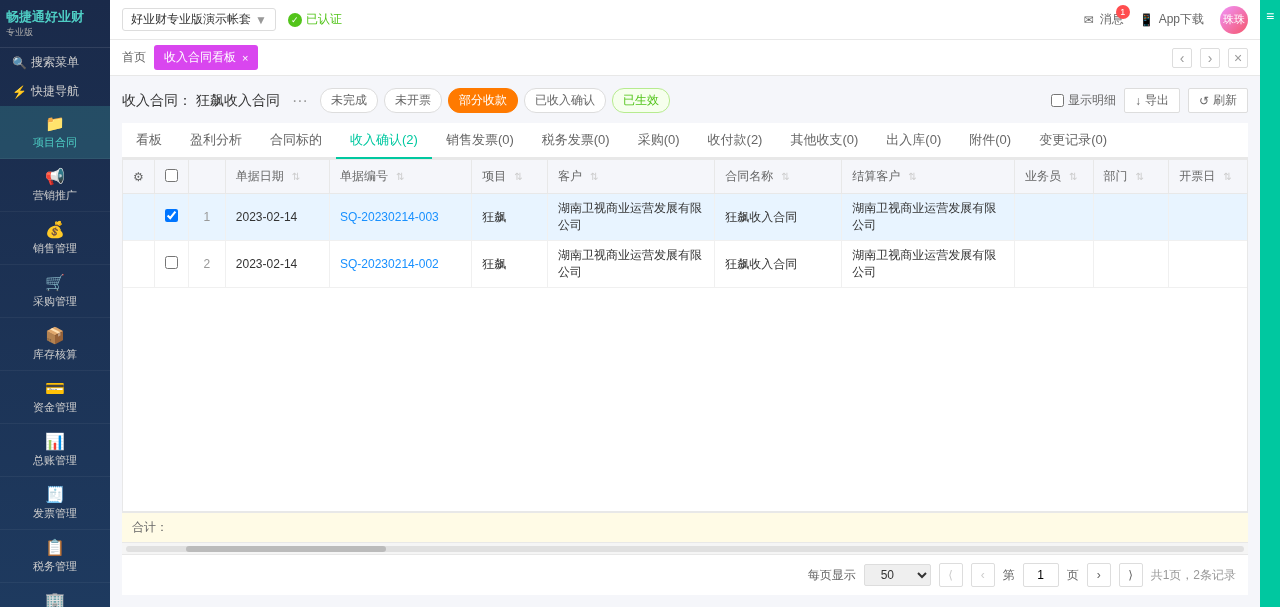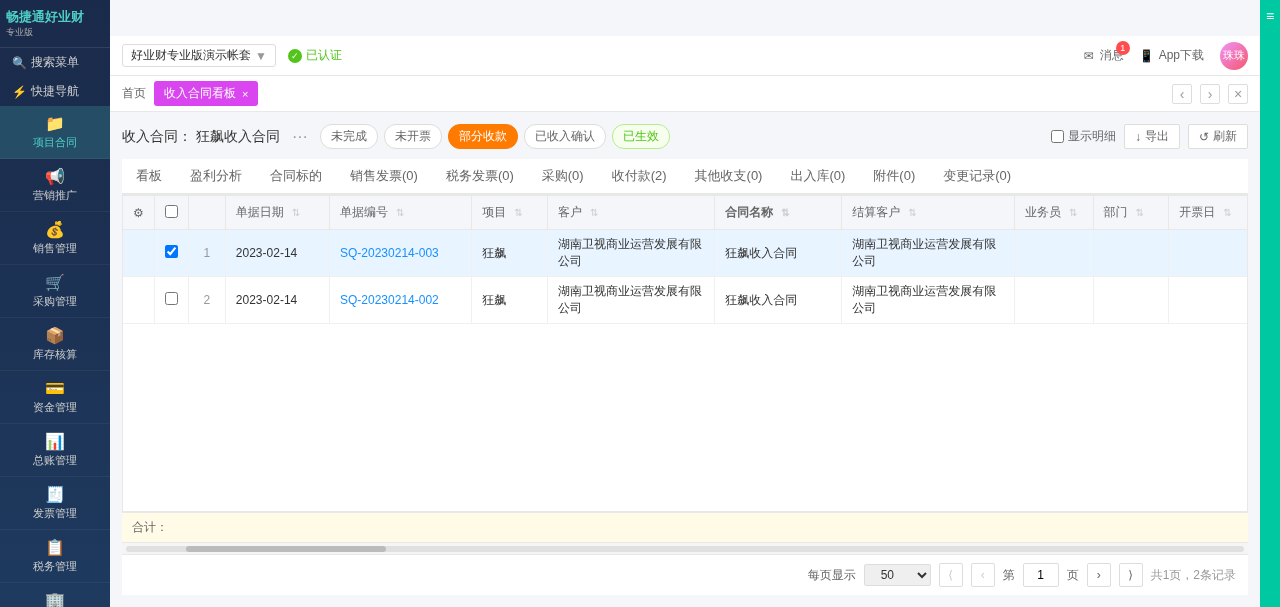--- a/index.html
+++ b/index.html
@@ -16,21 +16,21 @@
     .sidebar-nav span { margin-left: 4px; }
     .sidebar-item { display: flex; flex-direction: column; align-items: center; padding: 8px 4px; color: #ccc; font-size: 11px; cursor: pointer; border-bottom: 1px solid rgba(255,255,255,0.05); }
     .sidebar-item.active { background: rgba(78, 205, 196, 0.2); color: #4ecdc4; }
     .sidebar-item .icon { font-size: 16px; margin-bottom: 2px; }
     .sidebar-item-label { font-size: 11px; }
 
     
     .main { flex: 1; display: flex; flex-direction: column; overflow: hidden; background: #f5f6fa; }
 
     
-    .topbar { background: #fff; display: flex; align-items: center; padding: 0 12px; height: 40px; border-bottom: 1px solid #e8e8e8; flex-shrink: 0; margin-top: 36px; }
+    .topbar { background: #fff; display: flex; align-items: center; padding: 0 12px; height: 40px; border-bottom: 1px solid #e8e8e8; flex-shrink: 0; }
     .topbar-company { display: flex; align-items: center; font-size: 12px; color: #333; border: 1px solid #ddd; border-radius: 3px; padding: 2px 8px; cursor: pointer; }
     .topbar-company .arrow { margin-left: 4px; color: #999; }
     .topbar-verified { display: flex; align-items: center; color: #52c41a; font-size: 12px; margin-left: 12px; }
     .topbar-verified::before { content: '✓'; background: #52c41a; color: white; border-radius: 50%; width: 14px; height: 14px; display: inline-flex; align-items: center; justify-content: center; font-size: 9px; margin-right: 4px; }
     .topbar-right { margin-left: auto; display: flex; align-items: center; gap: 16px; }
     .topbar-btn { display: flex; align-items: center; font-size: 12px; color: #666; cursor: pointer; position: relative; }
     .topbar-btn .badge { background: #ff4d4f; color: white; border-radius: 50%; width: 14px; height: 14px; font-size: 9px; display: flex; align-items: center; justify-content: center; position: absolute; top: -6px; right: -6px; }
     .topbar-avatar { width: 28px; height: 28px; border-radius: 50%; background: linear-gradient(135deg, #f093fb, #f5576c); display: flex; align-items: center; justify-content: center; color: white; font-size: 11px; cursor: pointer; }
 
     
@@ -234,20 +234,21 @@
           <span>↺</span>
           <span>刷新</span>
         </button>
       </div>
     </div>
 
     <div class="inner-tabs">
       <div class="inner-tab">看板</div>
       <div class="inner-tab">盈利分析</div>
       <div class="inner-tab">合同标的</div>
+      <div class="inner-tab active">收入确认(2)</div>
       <div class="inner-tab">销售发票(0)</div>
       <div class="inner-tab">税务发票(0)</div>
       <div class="inner-tab">采购(0)</div>
       <div class="inner-tab">收付款(2)</div>
       <div class="inner-tab">其他收支(0)</div>
       <div class="inner-tab">出入库(0)</div>
       <div class="inner-tab">附件(0)</div>
       <div class="inner-tab">变更记录(0)</div>
     </div>
 
@@ -275,21 +276,21 @@
                   <span>项目</span>
                   <span class="sort-icon">⇅</span>
                 </div>
             </th>
             <th style="width:200px;">
               <div class="col-header">
                   <span>客户</span>
                   <span class="sort-icon">⇅</span>
                 </div>
             </th>
-            <th style="width:140px;font-weight:bold;">
+            <th style="width:140px;">
               <div class="col-header">
                   <span>合同名称</span>
                   <span class="sort-icon">⇅</span>
                 </div>
             </th>
             <th style="width:200px;">
               <div class="col-header">
                   <span>结算客户</span>
                   <span class="sort-icon">⇅</span>
                 </div>

